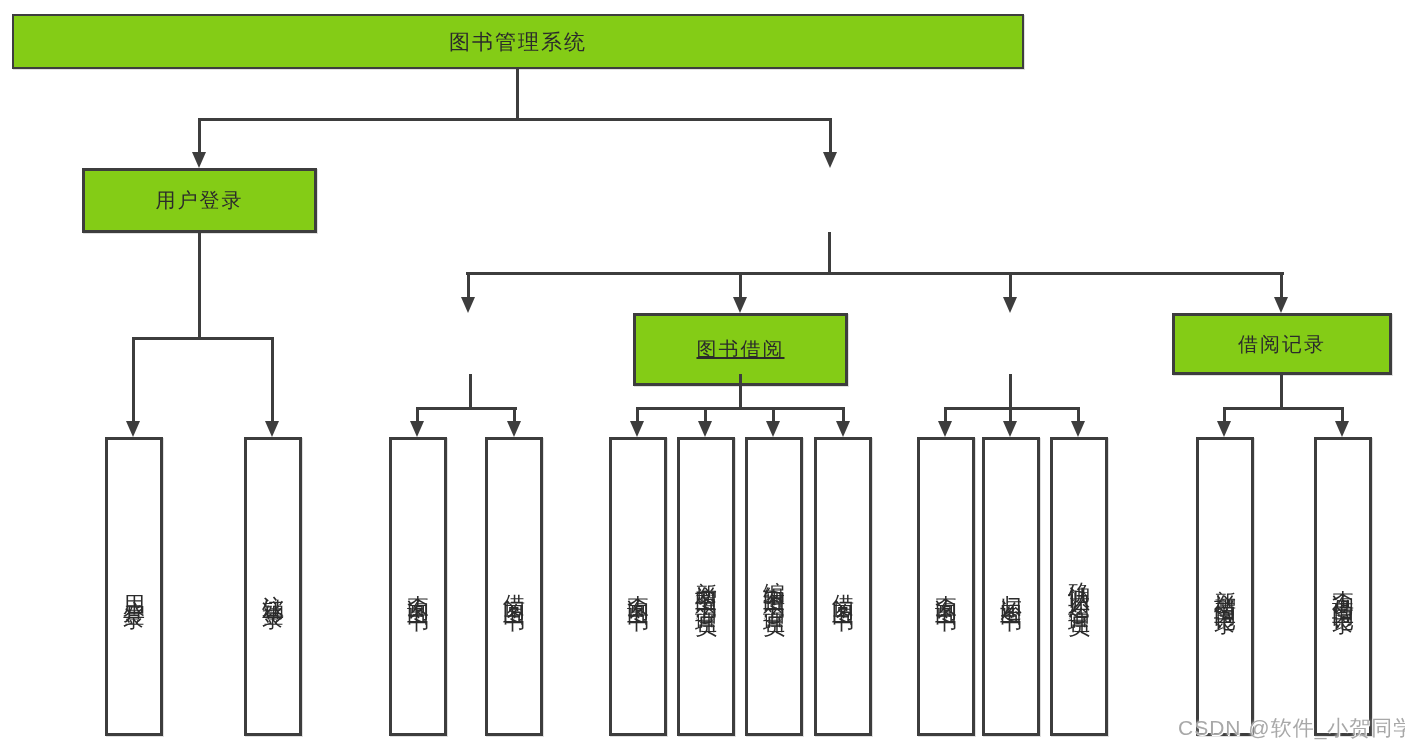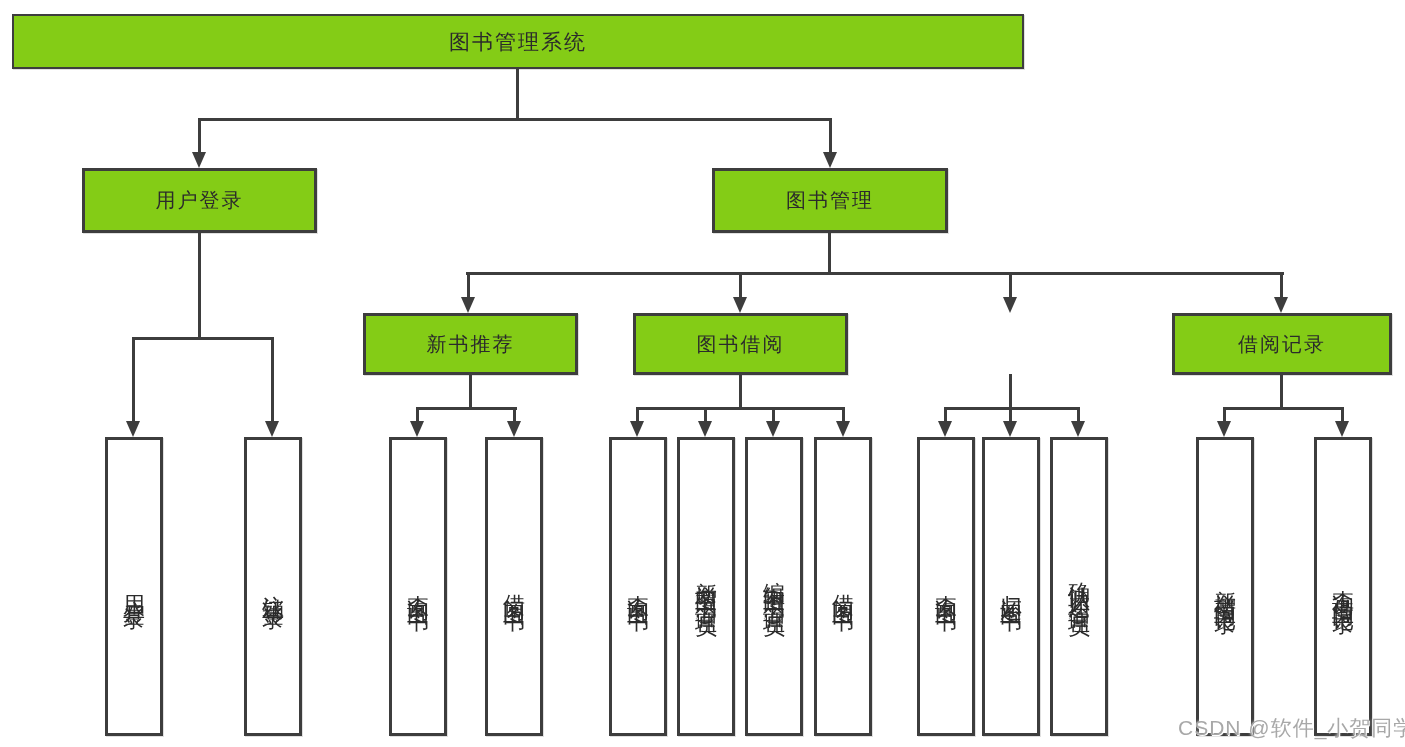--- a/index.html
+++ b/index.html
@@ -65,25 +65,23 @@
 </style>
 </head>
 <body>
 
 <div class="canvas">
 
   <div class="node root" style="left:12px; top:14px; width:1012px; height:55px;">图书管理系统</div>
 
   <div class="node" style="left:82px; top:168px; width:235px; height:65px;">用户登录</div>
 
-  <div class="node" style="left:712px; top:168px; width:236px; height:65px;">图书管理</div>
 
-  <div class="node" style="left:363px; top:313px; width:215px; height:62px;">新书推荐</div>
 
-  <div class="node" style="left:633px; top:313px; width:215px; height:62px;">图书借阅</div>
+  <div class="node" style="left:633px; top:313px; width:215px; height:73px;text-decoration:underline;">图书借阅</div>
 
 
   <div class="node" style="left:1172px; top:313px; width:220px; height:62px;">借阅记录</div>
 
   <div class="leaf" style="left:105px;">用户登录</div>
   <div class="leaf" style="left:244px;">注销登录</div>
 
   <div class="leaf" style="left:389px;">查询图书</div>
   <div class="leaf" style="left:485px;">借阅图书</div>
 

